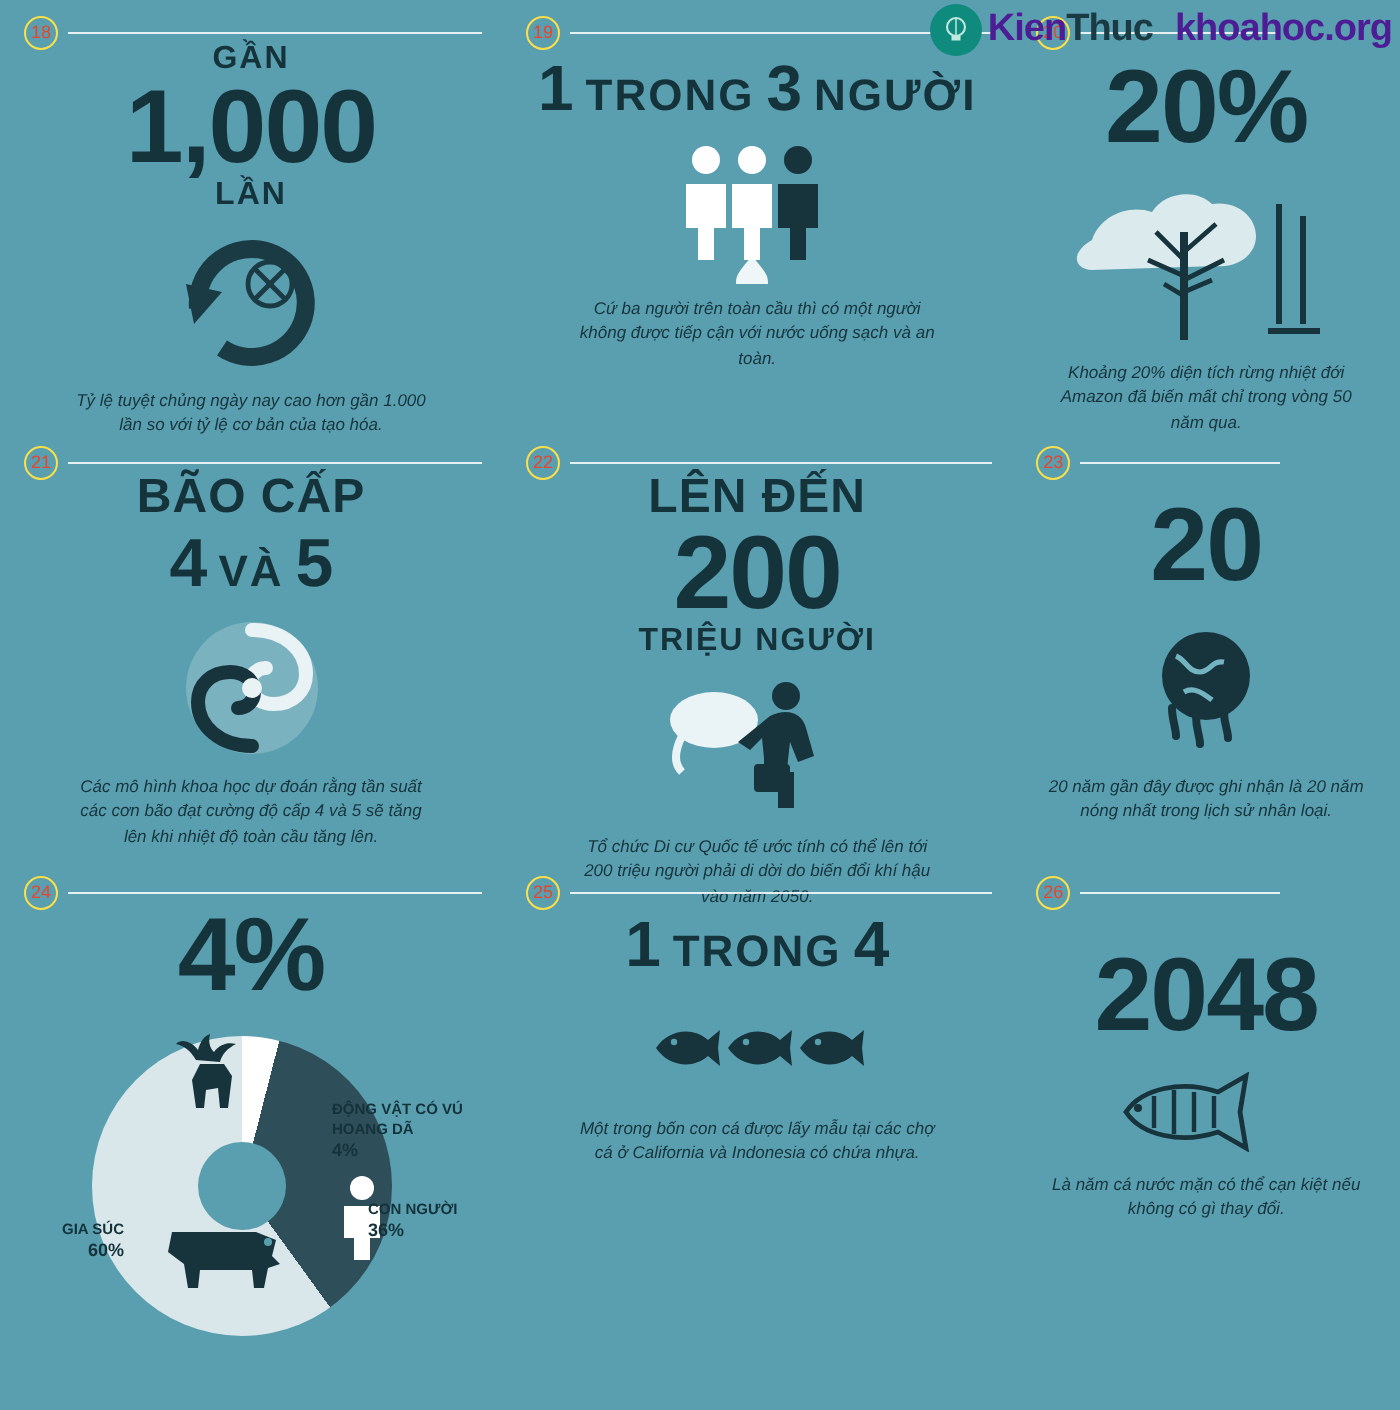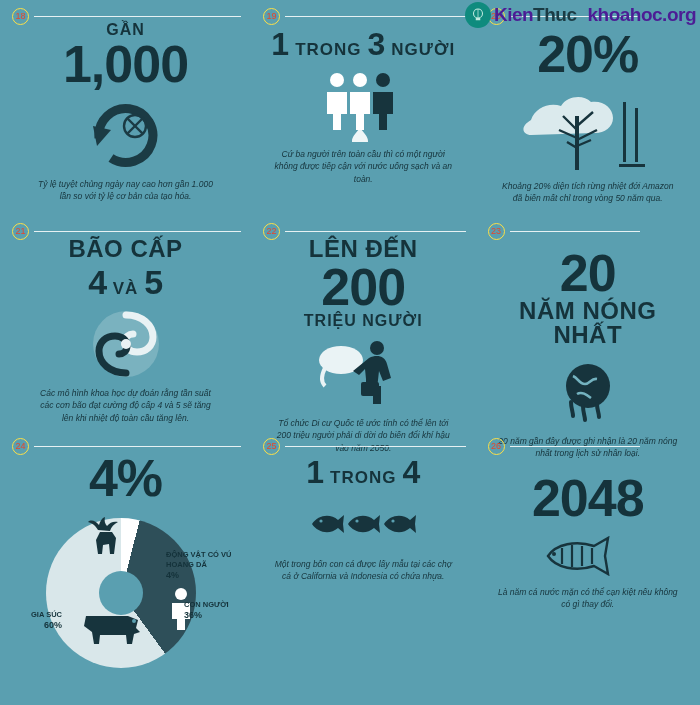--- a/index.html
+++ b/index.html
@@ -72,21 +72,21 @@
     margin-top: 8px;
     line-height: 1.0;
     color: #15333b;
   }
   .hl-sm { font-size: 16px; font-weight: bold; letter-spacing: 1px; }
   .hl-md { font-size: 24px; font-weight: bold; letter-spacing: 0.5px; }
   .hl-lg { font-size: 34px; font-weight: bold; letter-spacing: -0.5px; }
   .hl-xl { font-size: 52px; font-weight: bold; letter-spacing: -1px; }
   .mix { display:flex; align-items:baseline; justify-content:center; gap:6px; }
   .mix .big { font-size: 32px; font-weight: bold; }
-  .mix .small { font-size: 17px; font-weight: bold; letter-spacing:1px; }
+  .mix .small { font-size: 22px; font-weight: bold; letter-spacing:1px; }
 
   .art {
     height: 78px;
     display: flex;
     align-items: center;
     justify-content: center;
     margin: 6px 0 4px 0;
   }
   .caption {
     font-size: 8.5px;
@@ -159,20 +159,21 @@
 </div>
 
 <div class="grid">
 
   <div class="cell">
     <div class="num">18</div>
     <div class="rule"></div>
     <div class="headline">
       <div class="hl-sm">GẦN</div>
       <div class="hl-xl">1,000</div>
+      <div class="hl-sm">LẦN</div>
     </div>
     <div class="art">
       <svg width="74" height="70" viewBox="0 0 74 70">
         <path d="M10 38 a27 27 0 1 1 12 20" fill="none" stroke="#1b3b44" stroke-width="9"></path>
         <polygon points="4,26 22,30 8,46" fill="#1b3b44"></polygon>
         <circle cx="46" cy="26" r="11" fill="none" stroke="#1b3b44" stroke-width="2.4"></circle>
         <line x1="38" y1="18" x2="54" y2="34" stroke="#1b3b44" stroke-width="2.4"></line>
         <line x1="54" y1="18" x2="38" y2="34" stroke="#1b3b44" stroke-width="2.4"></line>
       </svg>
     </div>
@@ -269,21 +270,20 @@
       </svg>
     </div>
     <div class="caption">Tổ chức Di cư Quốc tế ước tính có thể lên tới 200 triệu người phải di dời do biến đổi khí hậu vào năm 2050.</div>
   </div>
 
   <div class="cell">
     <div class="num">23</div>
     <div class="rule short"></div>
     <div class="headline" style="margin-top:18px;">
       <div class="hl-xl">20</div>
-      <div class="hl-md">NĂM NÓNG NHẤT</div>
     </div>
     <div class="art">
       <svg width="62" height="64" viewBox="0 0 62 64">
         <circle cx="31" cy="26" r="22" fill="#17343d"></circle>
         <path d="M16 16c5 2 6 8 12 8 5 0 6-6 12-5M20 34c5-3 10 1 14 4" stroke="#74b3c0" stroke-width="2.6" fill="none"></path>
         <path d="M14 42c0 6 2 10 2 14M26 46c0 7 2 10 2 14M40 44c0 6 2 9 2 13" stroke="#17343d" stroke-width="4" stroke-linecap="round" fill="none"></path>
       </svg>
     </div>
     <div class="caption">20 năm gần đây được ghi nhận là 20 năm nóng nhất trong lịch sử nhân loại.</div>
   </div>

